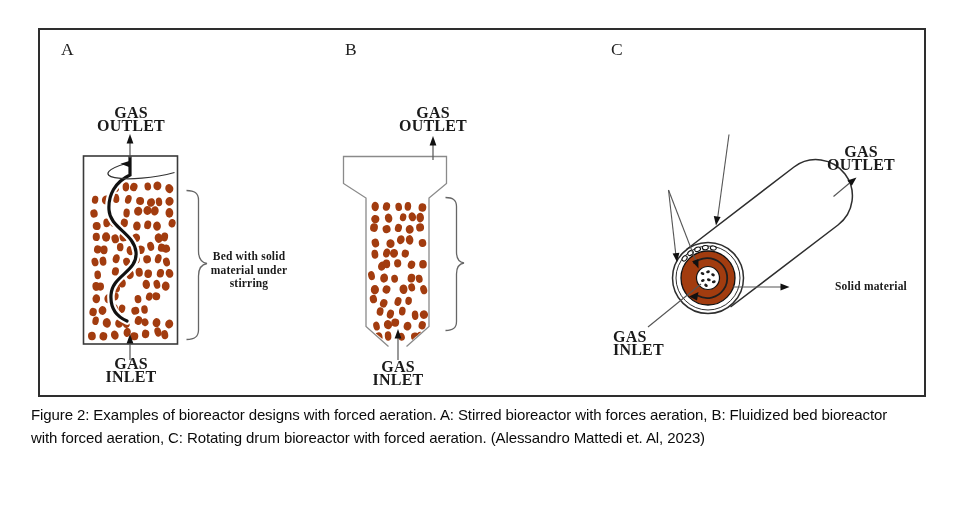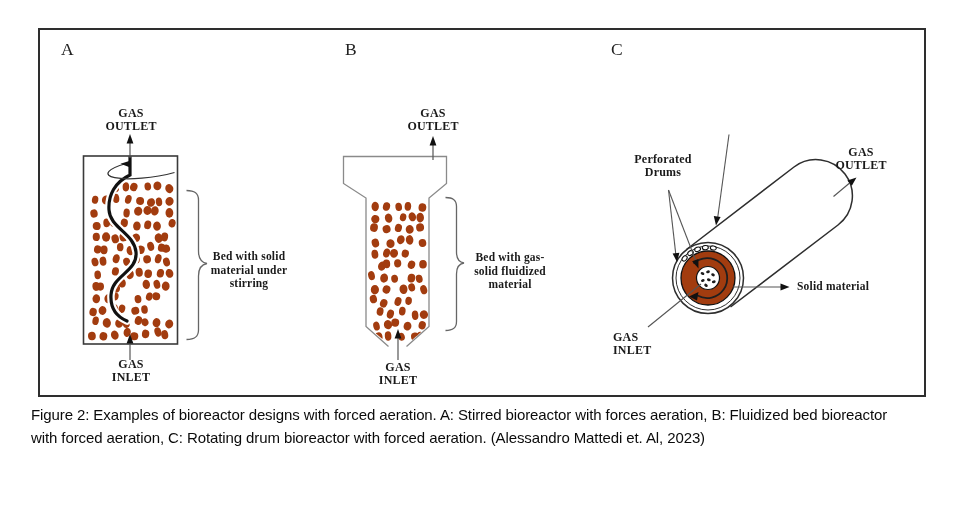--- a/index.html
+++ b/index.html
@@ -2,21 +2,21 @@
 <html><head>
 <meta charset="utf-8">
 <style>
   html,body{margin:0;padding:0;background:#fff;}
   #stage{position:relative;width:958px;height:512px;background:#fff;overflow:hidden;
          font-family:"Liberation Serif", serif;}
   #figure-box{position:absolute;left:38px;top:28px;width:888px;height:369px;
               border:2px solid #2e2e2e;box-sizing:border-box;background:#fff;}
   #diagram-svg{position:absolute;left:0;top:0;width:958px;height:512px;pointer-events:none;}
   .lbl{position:absolute;font-family:"Liberation Serif", serif;font-weight:bold;
-       font-size:12px;line-height:12.5px;color:#1a1a1a;text-align:center;
+       font-size:16px;line-height:12.5px;color:#1a1a1a;text-align:center;
        white-space:pre-line;letter-spacing:0.2px;}
   .bed-note{font-size:11.5px;line-height:13.5px;}
   .panel-letter{position:absolute;font-family:"Liberation Serif", serif;font-weight:normal;
        font-size:17.5px;color:#222;}
   #caption{position:absolute;left:31px;top:403px;width:905px;
        font-family:"Liberation Sans", sans-serif;font-size:15px;line-height:23px;
        color:#0b0b0b;white-space:pre-line;letter-spacing:-0.1px;}
 </style>
 </head>
 <body>
@@ -260,27 +260,22 @@
   <div class="lbl" style="left:96px;top:358px;width:70px">GAS
 INLET</div>
   <div class="lbl bed-note" style="left:199px;top:250px;width:100px">Bed with solid
 material under
 stirring</div>
 
   <div class="lbl" style="left:398px;top:107px;width:70px">GAS
 OUTLET</div>
   <div class="lbl" style="left:363px;top:361px;width:70px">GAS
 INLET</div>
-  <div class="lbl bed-note" style="left:460px;top:251px;width:100px">Bed with gas-
-solid fluidized
-material</div>
-
-  <div class="lbl" style="left:618px;top:153px;width:90px">Perforated
-Drums</div>
+
   <div class="lbl" style="left:826px;top:146px;width:70px">GAS
 OUTLET</div>
   <div class="lbl" style="left:613px;top:331px;width:60px;text-align:left">GAS
 INLET</div>
-  <div class="lbl bed-note" style="left:797px;top:280px;width:110px;text-align:left">Solid material</div>
+  <div class="lbl bed-note" style="left:797px;top:280px;width:110px;text-align:right">Solid material</div>
 
   <div id="caption">Figure 2: Examples of bioreactor designs with forced aeration. A: Stirred bioreactor with forces aeration, B: Fluidized bed bioreactor
 with forced aeration, C: Rotating drum bioreactor with forced aeration. (Alessandro Mattedi et. Al, 2023)</div>
 </div>
 
 </body></html>

